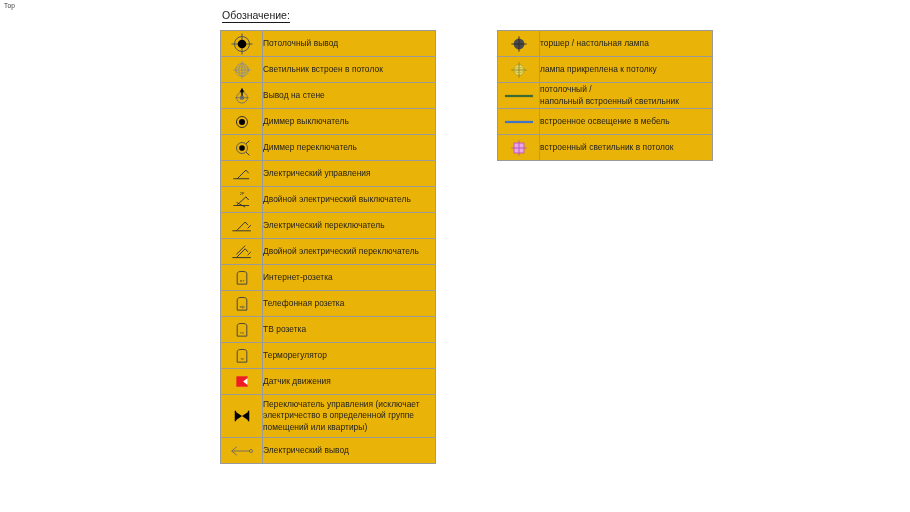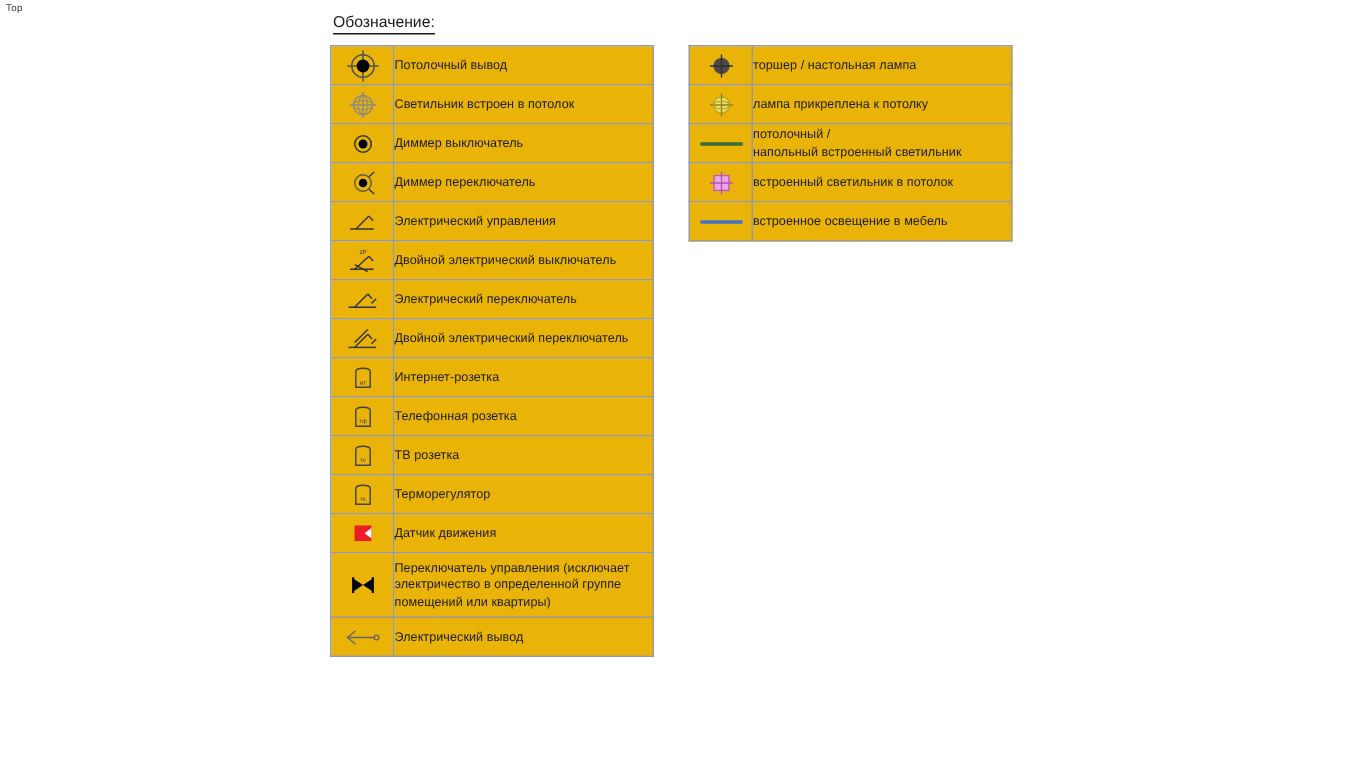--- a/index.html
+++ b/index.html
@@ -36,21 +36,21 @@
     line-height: 12px;
   }
 
   
   .legend-table {
     position: absolute;
     border-collapse: collapse;
     background: #fff;
   }
   #table-main { left: 220px; top: 30px; width: 216px; }
-  #table-secondary { left: 459px; top: 30px; width: 216px; }
+  #table-secondary { left: 497px; top: 30px; width: 216px; }
 
   .legend-table tr { background: #eab308; }
   .legend-table td {
     border: 1px solid #9a9a9a;
     padding: 0;
     vertical-align: middle;
   }
   .cell-symbol {
     width: 42px;
     height: 26px;
@@ -109,20 +109,34 @@
               <line x1="2.5" y1="12" x2="21.5" y2="12" stroke="#8a8a8a" stroke-width="1"></line>
               <line x1="12" y1="2.5" x2="12" y2="21.5" stroke="#8a8a8a" stroke-width="1"></line>
               <ellipse cx="12" cy="12" rx="7" ry="3.3" fill="none" stroke="#8a8a8a" stroke-width=".8"></ellipse>
               <ellipse cx="12" cy="12" rx="3.3" ry="7" fill="none" stroke="#8a8a8a" stroke-width=".8"></ellipse>
             </svg>
           </div>
         </td>
         <td class="cell-label">Светильник встроен в потолок</td>
       </tr>
 
+      <tr>
+        <td class="cell-symbol">
+          <div class="sym-wrap">
+            <svg width="20" height="20" viewBox="0 0 24 24">
+              <circle cx="12" cy="14" r="6.5" fill="none" stroke="#6a6a6a" stroke-width="1"></circle>
+              <line x1="4" y1="14" x2="20" y2="14" stroke="#6a6a6a" stroke-width="1"></line>
+              <path d="M12 3 L12 14" stroke="#000" stroke-width="1.6"></path>
+              <path d="M9 7 L12 3 L15 7 Z" fill="#000"></path>
+              <circle cx="12" cy="14" r="2.6" fill="#6a6a6a"></circle>
+            </svg>
+          </div>
+        </td>
+        <td class="cell-label">Вывод на стене</td>
+      </tr>
 
       <tr>
         <td class="cell-symbol">
           <div class="sym-wrap">
             <svg width="20" height="20" viewBox="0 0 24 24">
               <circle cx="12" cy="12" r="6.6" fill="none" stroke="#333" stroke-width="1.2"></circle>
               <circle cx="12" cy="12" r="3.6" fill="#000"></circle>
             </svg>
           </div>
         </td>
@@ -327,36 +341,36 @@
             </svg>
           </div>
         </td>
         <td class="cell-label two-line" style="white-space:pre-line;">потолочный /
 напольный встроенный светильник</td>
       </tr>
 
       <tr>
         <td class="cell-symbol">
           <div class="sym-wrap">
+            <svg width="30" height="8" viewBox="0 0 32 8">
+              <line x1="1" y1="4" x2="31" y2="4" stroke="#4472c4" stroke-width="2.4"></line>
+            </svg>
+          </div>
+        </td>
+        <td class="cell-label">встроенное освещение в мебель</td>
+      </tr>
+
+      <tr>
+        <td class="cell-symbol">
+          <div class="sym-wrap">
             <svg width="18" height="18" viewBox="0 0 20 20">
               <rect x="4.5" y="4.5" width="11" height="11" fill="#e8a8e8" stroke="#c157c1" stroke-width="1"></rect>
               <line x1="1.5" y1="10" x2="18.5" y2="10" stroke="#b84fb8" stroke-width="1"></line>
               <line x1="10" y1="1.5" x2="10" y2="18.5" stroke="#b84fb8" stroke-width="1"></line>
             </svg>
           </div>
         </td>
         <td class="cell-label">встроенный светильник в потолок</td>
       </tr>
-
-      <tr>
-        <td class="cell-symbol">
-          <div class="sym-wrap">
-            <svg width="30" height="8" viewBox="0 0 32 8">
-              <line x1="1" y1="4" x2="31" y2="4" stroke="#4472c4" stroke-width="2.4"></line>
-            </svg>
-          </div>
-        </td>
-        <td class="cell-label">встроенное освещение в мебель</td>
-      </tr>
     </tbody>
   </table>
 
 </div>
 
 </body></html>

